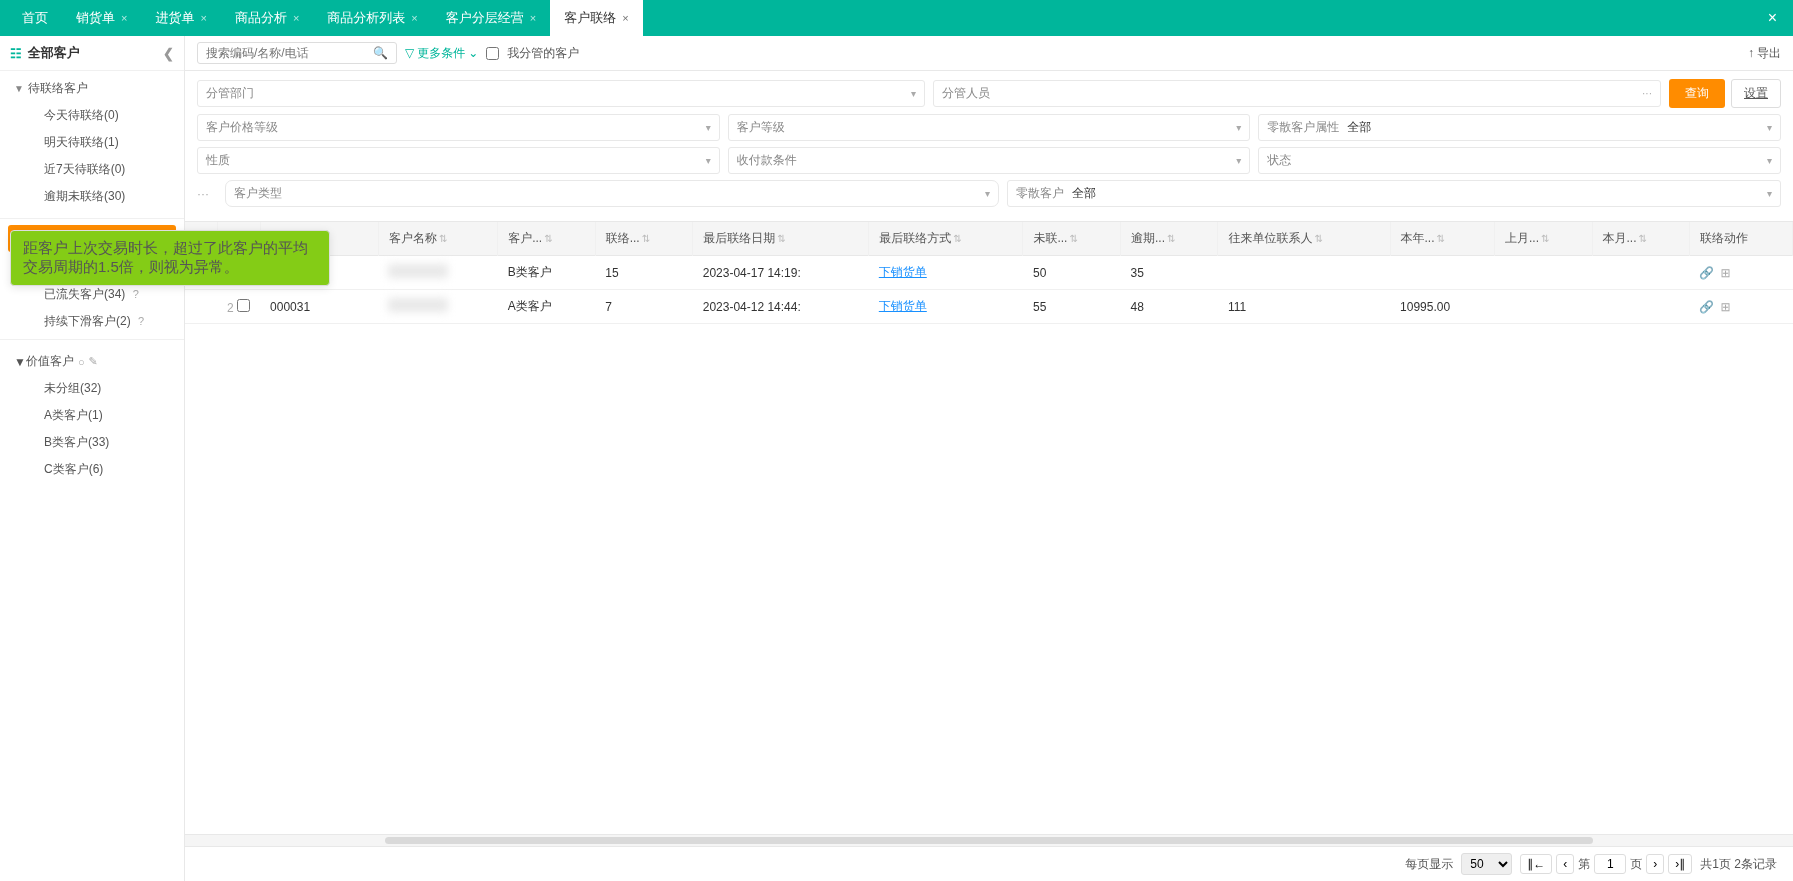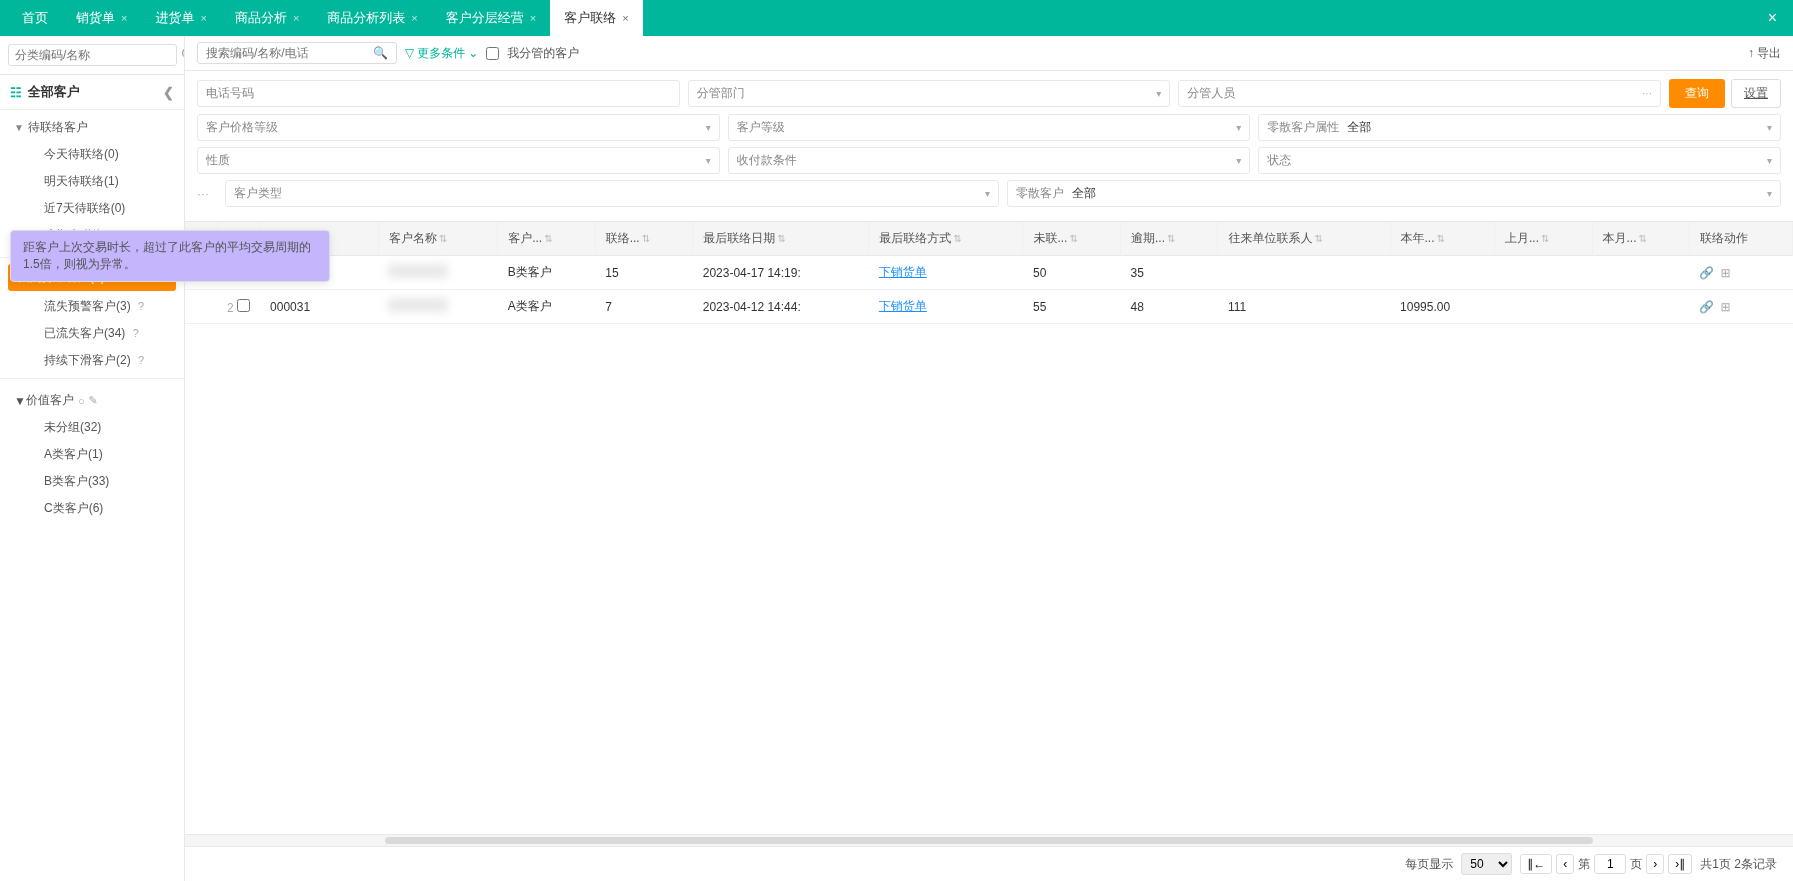--- a/index.html
+++ b/index.html
@@ -57,22 +57,22 @@
     .sidebar-divider { height: 1px; background: #f0f0f0; margin: 4px 0; }
     .sidebar-value-group { padding: 4px 0; }
     .sidebar-value-header {
       display: flex; align-items: center; padding: 5px 10px 5px 14px;
       cursor: pointer; color: #555; font-size: 12px;
     }
 
     
     .tooltip-box {
       position: absolute; left: 10px; top: 230px; z-index: 100;
-      background: #c4b5fd; border: 1px solid #ddd; padding: 8px 12px;
-      border-radius: 4px; font-size: 12px; color: #555;
+      background: #84cc16; border: 1px solid #ddd; padding: 8px 12px;
+      border-radius: 4px; font-size: 15px; color: #555;
       box-shadow: 0 2px 8px rgba(0,0,0,0.1); max-width: 320px;
     }
 
     
     .content-area {
       flex: 1; display: flex; flex-direction: column; overflow: hidden;
       background: #c2410c;
     }
 
     
@@ -191,24 +191,20 @@
     <span>客户联络</span>
     <span class="close-x">×</span>
   </div>
   <div class="spacer"></div>
   <div class="window-close">×</div>
 </div>
 
 <div class="main-layout">
 
   <div class="sidebar">
-    <div class="sidebar-search">
-      <input type="text" placeholder="分类编码/名称" style="">
-      <span class="search-icon">🔍</span>
-    </div>
     <div class="sidebar-section-header">
       <span class="grid-icon">☷</span>
       <span>全部客户</span>
       <span class="collapse-btn">❮</span>
     </div>
     <div class="sidebar-group">
       <div class="sidebar-group-header">
         <span class="arrow">▼</span>
         <span>待联络客户</span>
       </div>
@@ -289,24 +285,20 @@
       <div class="export-btn">
         <span>↑</span>
         <span>导出</span>
       </div>
     </div>
 
     <div class="advanced-filters">
 
       <div class="filter-row">
         <div class="filter-field">
-          <label>电话号码</label>
-          <input type="text" style="">
-        </div>
-        <div class="filter-field">
           <label>分管部门</label>
           <span class="dropdown-arrow">▾</span>
         </div>
         <div class="filter-field">
           <label>分管人员</label>
           <span style="margin-left:auto; color:#aaa; font-size:10px;">···</span>
         </div>
         <div class="filter-buttons">
           <button class="btn-query">查询</button>
           <button class="btn-settings">设置</button>
@@ -339,21 +331,21 @@
           <span class="dropdown-arrow">▾</span>
         </div>
         <div class="filter-field">
           <label>状态</label>
           <span class="dropdown-arrow">▾</span>
         </div>
       </div>
 
       <div class="filter-row">
         <div class="filter-ellipsis">···</div>
-        <div class="filter-field" style="margin-left:8px;">
+        <div class="filter-field" style="margin-left:8px;border-radius:7px;">
           <label>客户类型</label>
           <span class="dropdown-arrow">▾</span>
         </div>
         <div class="filter-field">
           <label>零散客户</label>
           <span style="margin-left:4px; flex:1;">全部</span>
           <span class="dropdown-arrow">▾</span>
         </div>
       </div>
     </div>

